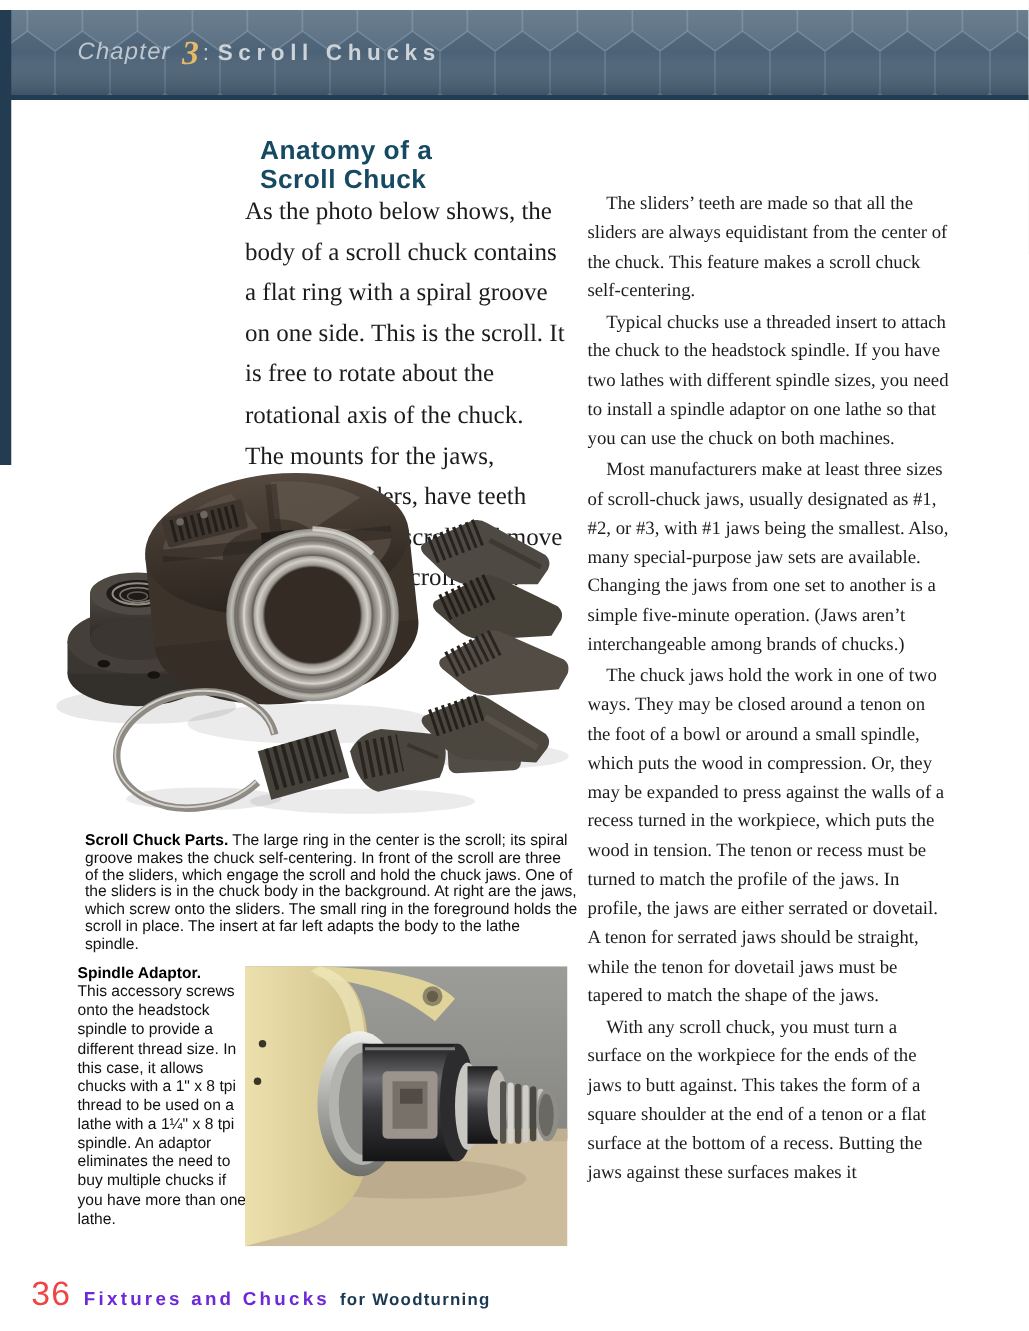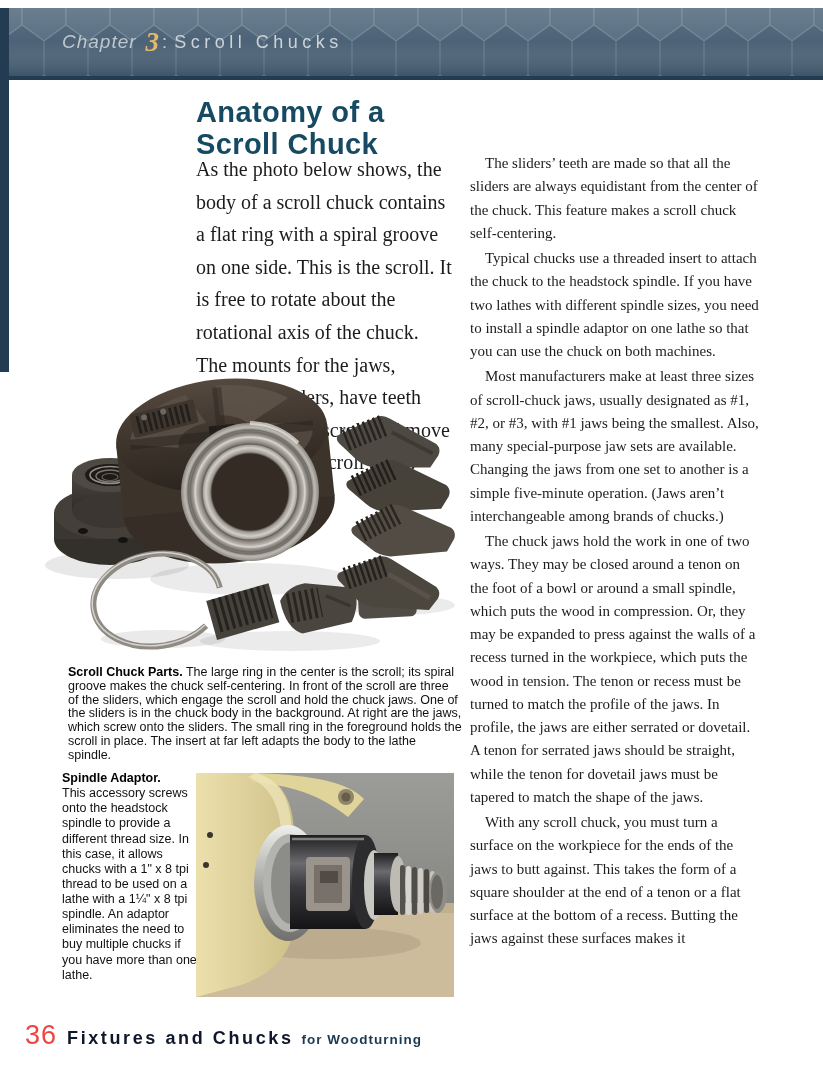--- a/index.html
+++ b/index.html
@@ -21,30 +21,30 @@
   }
   .ch-word{
     font-style:italic;font-size:19px;color:#bfc7ce;letter-spacing:1px;
   }
   .ch-num{
     font-family:"Liberation Serif",serif;font-style:italic;font-weight:bold;
     font-size:27px;color:#e5b967;line-height:1;margin-left:2px;
   }
   .ch-sep{font-size:18px;color:#c8cfd5;margin-left:-4px;}
   .ch-title{
-    font-size:18px;color:#ccd3d9;letter-spacing:4.5px;font-weight:normal;
+    font-size:18px;color:#ccd3d9;letter-spacing:4.5px;font-weight:bold;
   }
   
   .left-stripe{
     position:absolute;left:0;top:8px;width:9px;height:364px;background:#233c52;
   }
   
   .article-title{
-    position:absolute;left:196px;top:97px;margin:0;
-    font-size:29px;line-height:1.1;font-weight:bold;color:#164a63;
+    position:absolute;left:196px;top:97px;margin:12px;
+    font-size:21px;line-height:1.1;font-weight:bold;color:#164a63;
     letter-spacing:0.4px;
   }
   .article-title span{display:block;}
   
   .intro{
     position:absolute;left:196px;top:153px;width:256px;margin:0;
     font-family:"Liberation Serif",serif;font-size:20px;line-height:1.63;
     color:#1c1c1c;text-align:left;
   }
   .right-col{
@@ -64,21 +64,21 @@
   .cap1{left:68px;top:666px;width:394px;line-height:1.1;margin:0;}
   .cap2{left:62px;top:771px;width:136px;line-height:1.21;margin:0;}
   .caption strong{font-weight:bold;color:#000;}
   .cap2 strong{display:block;}
   
   .page-footer{
     position:absolute;left:25px;top:1020px;display:flex;align-items:baseline;
   }
   .pagenum{font-size:27px;color:#ef4444;letter-spacing:1px;}
   .booktitle{
-    margin-left:10px;font-size:18px;font-weight:bold;color:#0f172a;letter-spacing:2.6px;
+    margin-left:10px;font-size:15px;font-weight:bold;color:#6d28d9;letter-spacing:2.6px;
   }
   .booksub{
     margin-left:8px;font-size:13.5px;font-weight:bold;color:#1b3a52;letter-spacing:1px;
   }
 </style>
 </head>
 <body>
 
 <div class="page">
 

